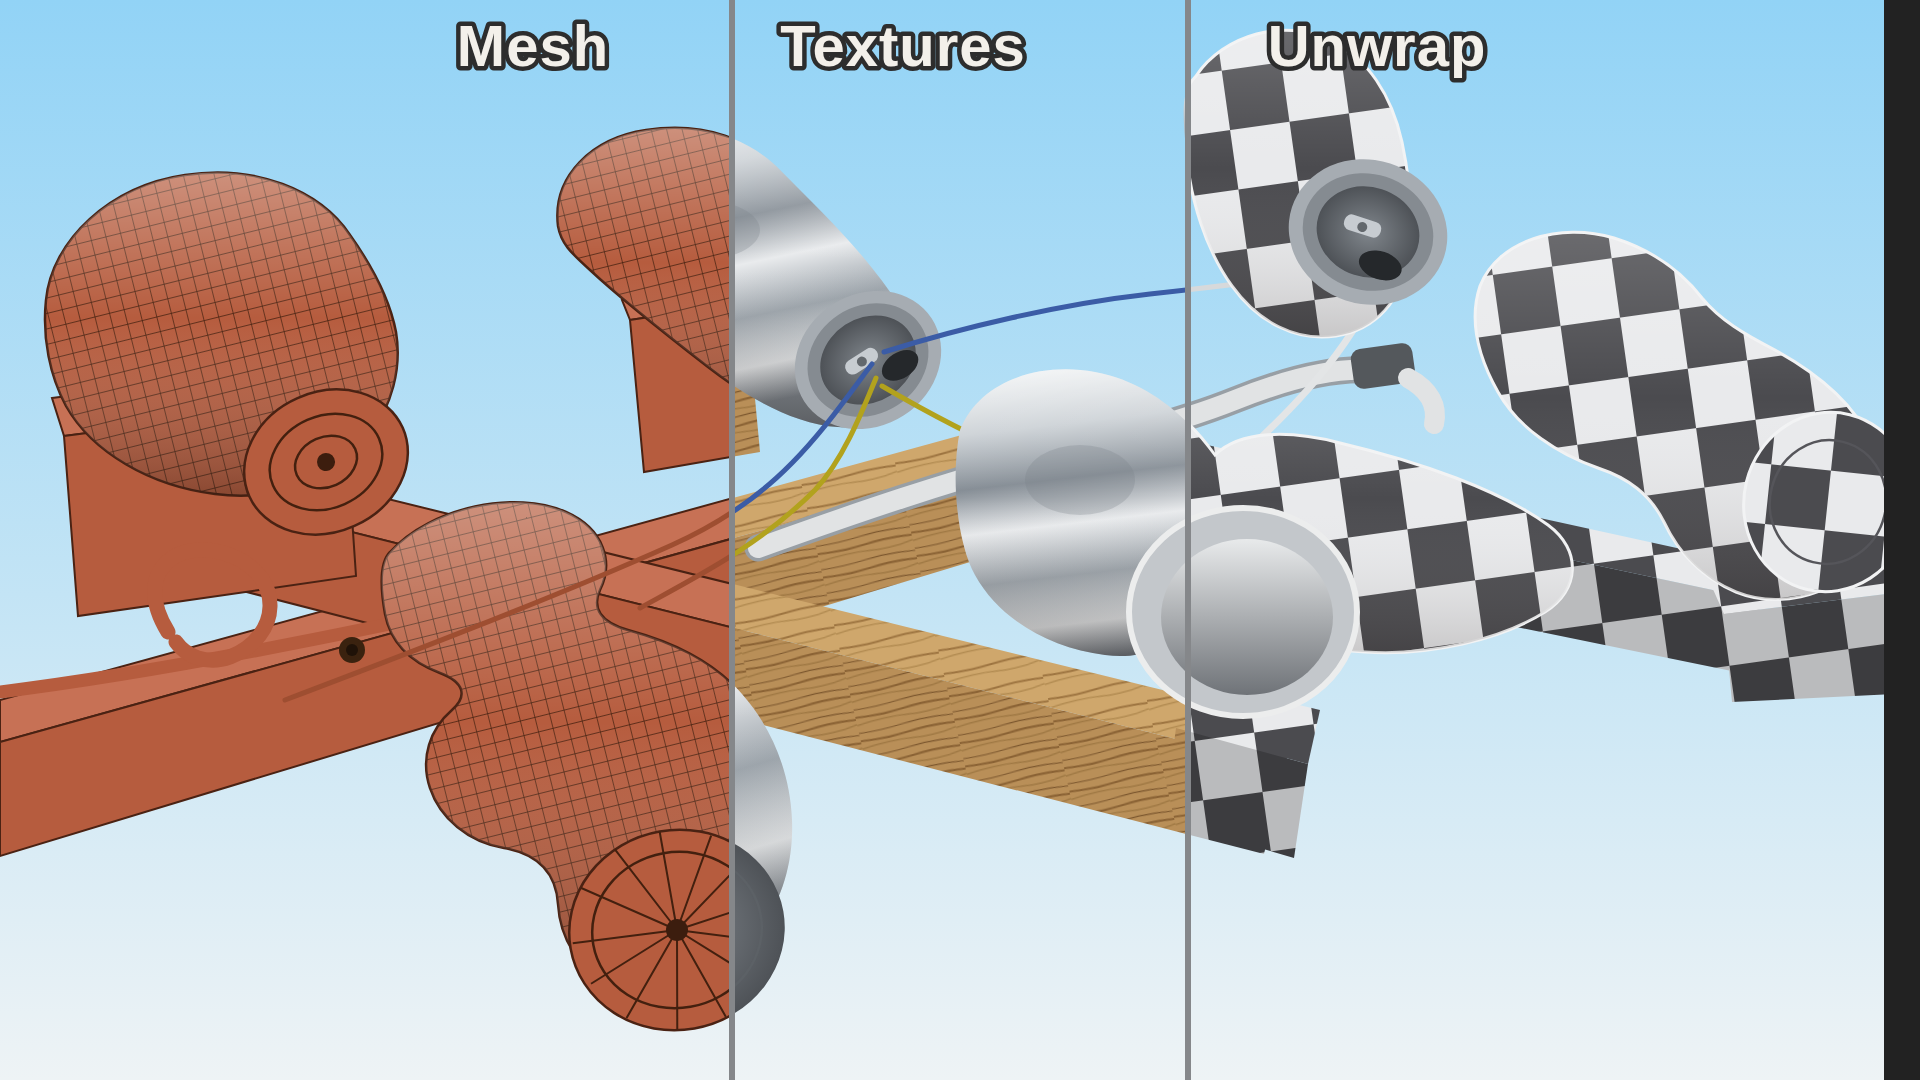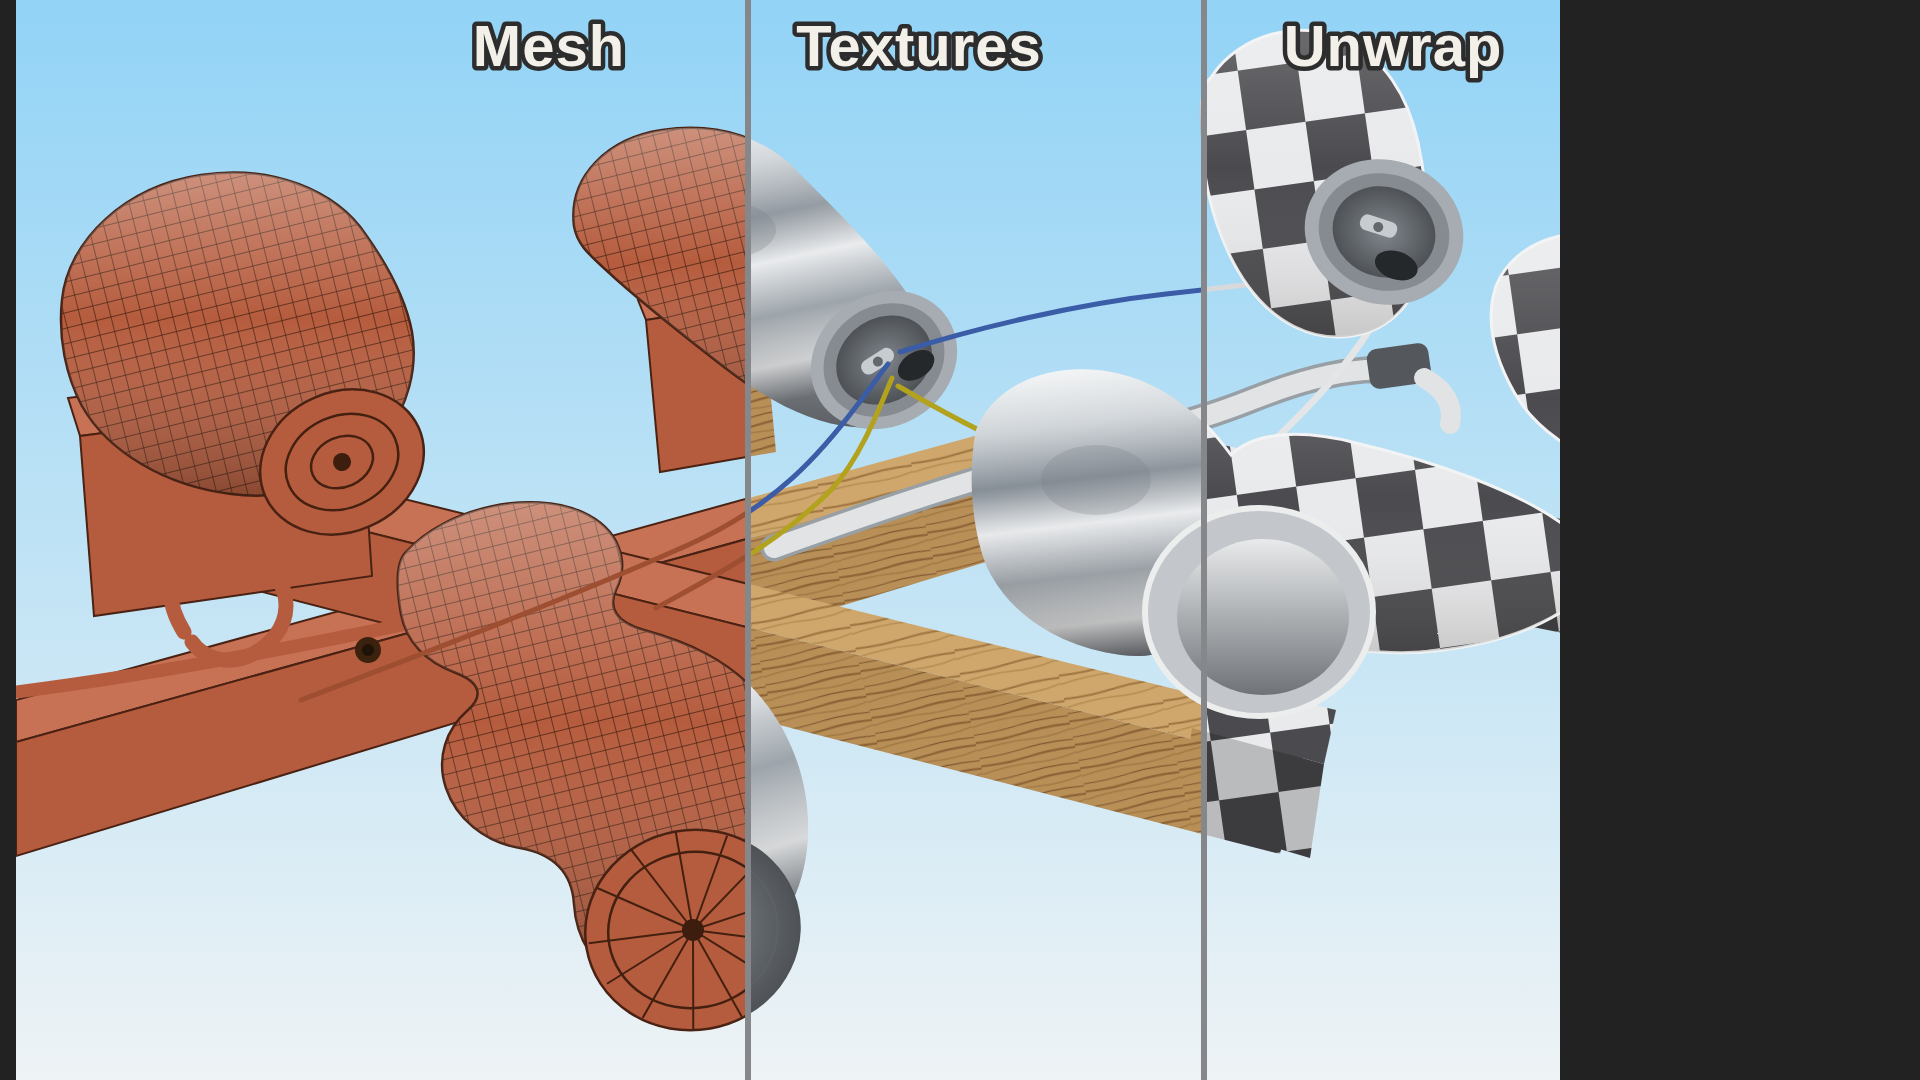--- a/index.html
+++ b/index.html
@@ -1,17 +1,17 @@
 <!DOCTYPE html>
 <html style="--bg-top: #92d3f6; --bg-bottom: #eef3f5; --divider: #85878a; --label-fill: #f3f0ea; --label-stroke: #2d2d2d; --clay-top: #c77155; --clay-front: #b65c3e; --clay-side: #9e4e31; --clay-line: #43200f; --wood: #b98f58; --wood-light: #cfa76c; --wood-streak: #8a6234; --metal-light: #f4f6f7; --metal-dark: #757d85; --uv-light: #e9eaec; --uv-dark: #4b4b4f; --wire-blue: #3b5ca6; --wire-yellow: #b2a21d;"><head>
 <meta charset="utf-8">
 <style>
   html,body{margin:0;padding:0;background:#222;}
-  .stage{position:relative;width:1544px;height:1080px;overflow:hidden;
-         font-family:"Liberation Sans",sans-serif;margin-left:16px;}
+  .stage{position:relative;width:1884px;height:1080px;overflow:hidden;
+         font-family:"Liberation Sans",sans-serif;}
   svg{display:block}
   
   #scene-geo{display:none}
 
   
   .can-shade{pointer-events:none}
   .ring{fill:none;stroke-width:2.5}
   .spokes{display:none;stroke:#43200f;stroke-width:2;fill:none}
   .rod,.loop{fill:none;stroke-linecap:round}
   .rod{stroke-width:13}.loop{stroke-width:15}

